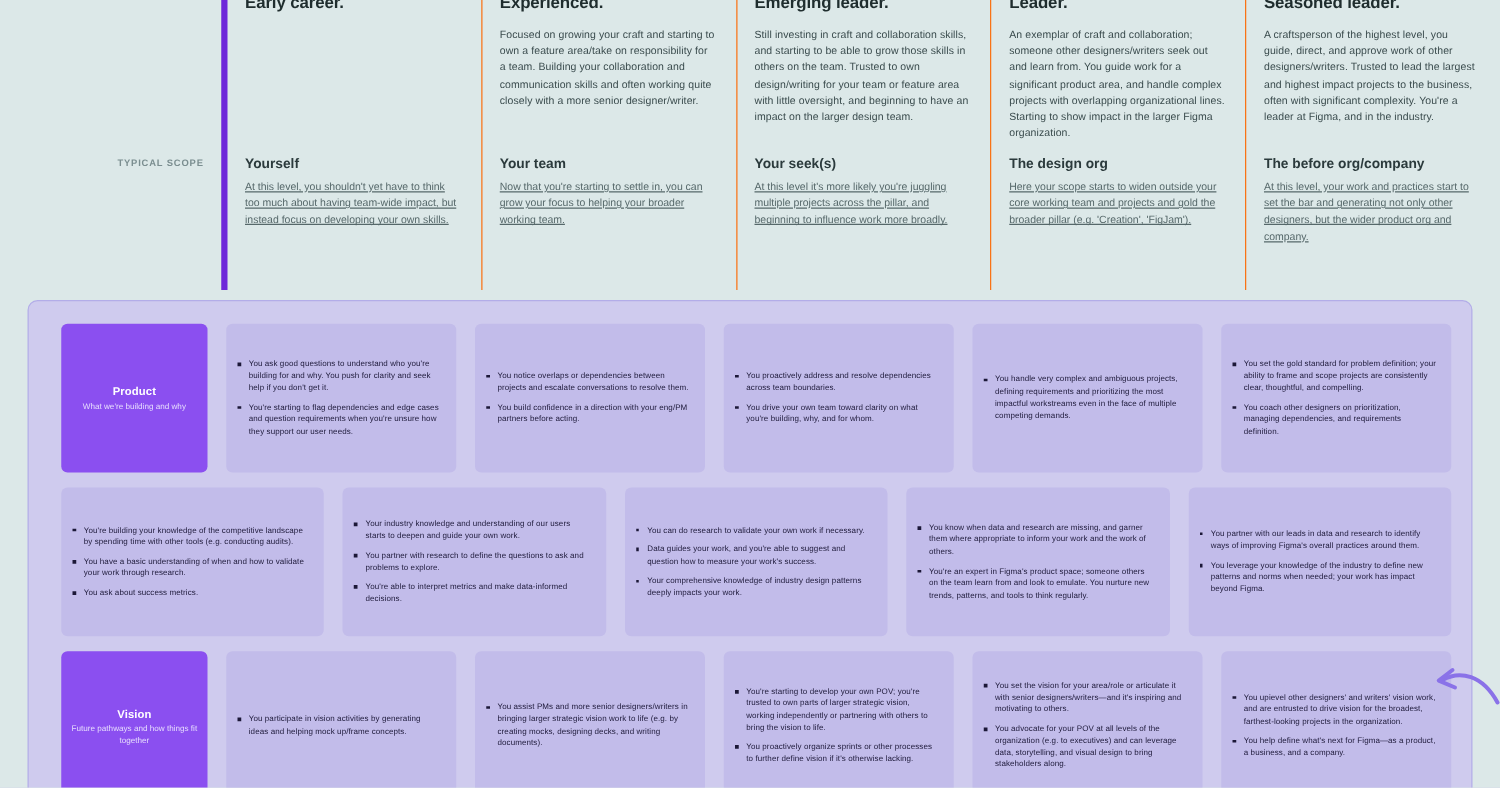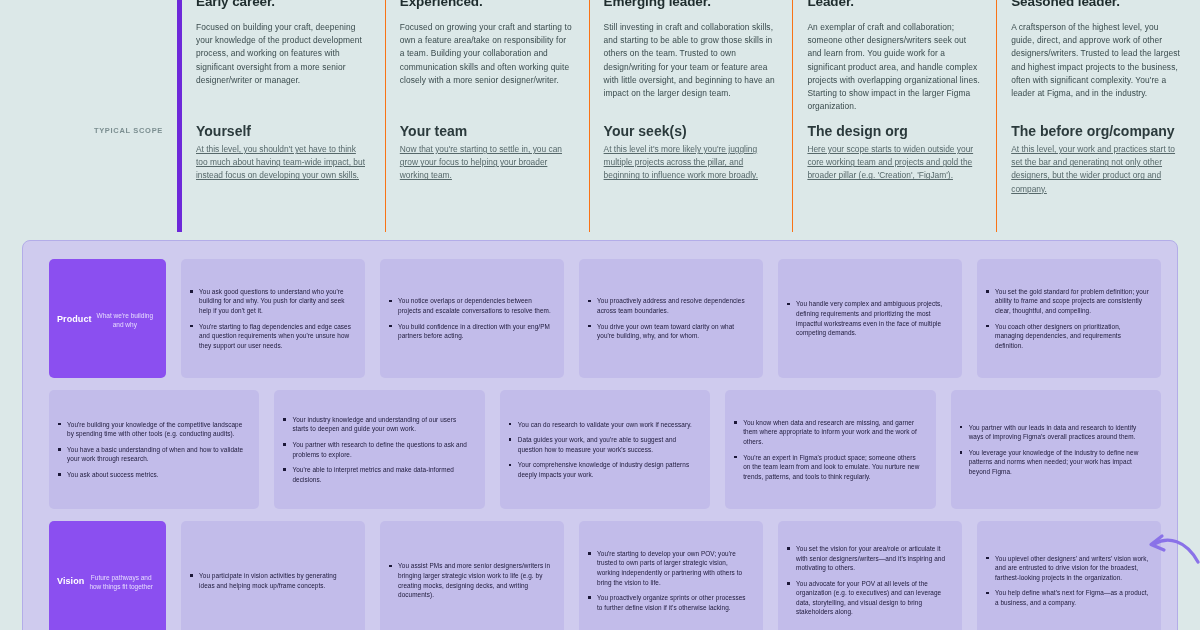--- a/index.html
+++ b/index.html
@@ -56,21 +56,21 @@
   .scope-desc {
     margin-top: 11px;
     font-size: 8.4px;
     line-height: 13.2px;
     color: #3a4b4d;
     letter-spacing: 0.01em;
   }
   .scope-sub-title {
     position: absolute;
     top: 125px; left: 14px; right: 0;
-    font-size: 14px;
+    font-size: 11px;
     font-weight: 700;
     color: #2b3a3c;
     line-height: 12px;
   }
   .scope-sub-desc {
     position: absolute;
     top: 143px; left: 14px; right: 16px;
     font-size: 8.4px;
     line-height: 13.2px;
     color: #56686a;
@@ -94,20 +94,21 @@
     height: 119px;
     margin-bottom: 12px;
   }
   .pillar-card {
     flex: 0 0 117px;
     width: 117px;
     background: #8b4ff0;
     border-radius: 5px;
     color: #fff;
     display: flex;
+    flex-direction: column;
     align-items: center;
     justify-content: center;
     text-align: center;
     padding: 6px 8px;
   }
   .pillar-name {
     font-size: 9px;
     font-weight: 700;
     line-height: 12px;
     letter-spacing: 0.01em;
@@ -163,21 +164,20 @@
 <div id="root">
 
   <div class="scope-table">
 
     <div class="scope-label-col">
       <div class="scope-kicker">TYPICAL SCOPE</div>
     </div>
 
     <div class="scope-col">
       <div class="scope-title">Early career.</div>
-      <div class="scope-desc">Focused on building your craft, deepening your knowledge of the product development process, and working on features with significant oversight from a more senior designer/writer or manager.</div>
       <div class="scope-sub-title">Yourself</div>
       <div class="scope-sub-desc">At this level, you shouldn't yet have to think too much about having team-wide impact, but instead focus on developing your own skills.</div>
     </div>
 
     <div class="scope-col">
       <div class="scope-title">Experienced.</div>
       <div class="scope-desc">Focused on growing your craft and starting to own a feature area/take on responsibility for a team. Building your collaboration and communication skills and often working quite closely with a more senior designer/writer.</div>
       <div class="scope-sub-title">Your team</div>
       <div class="scope-sub-desc">Now that you're starting to settle in, you can grow your focus to helping your broader working team.</div>
     </div>

